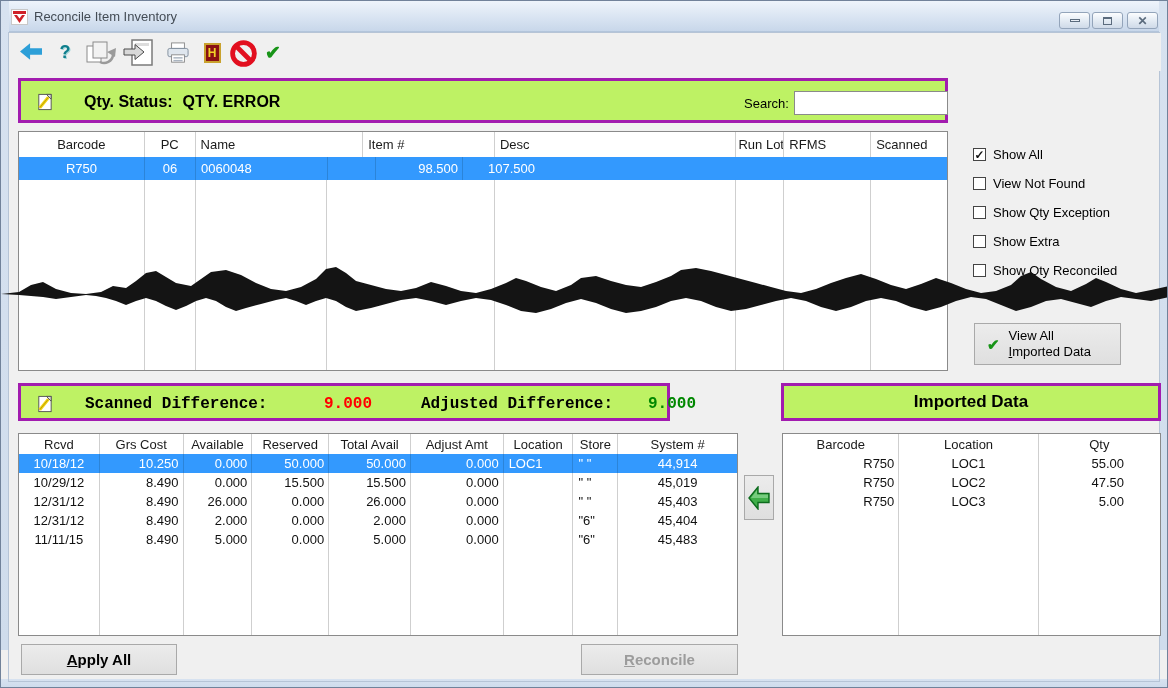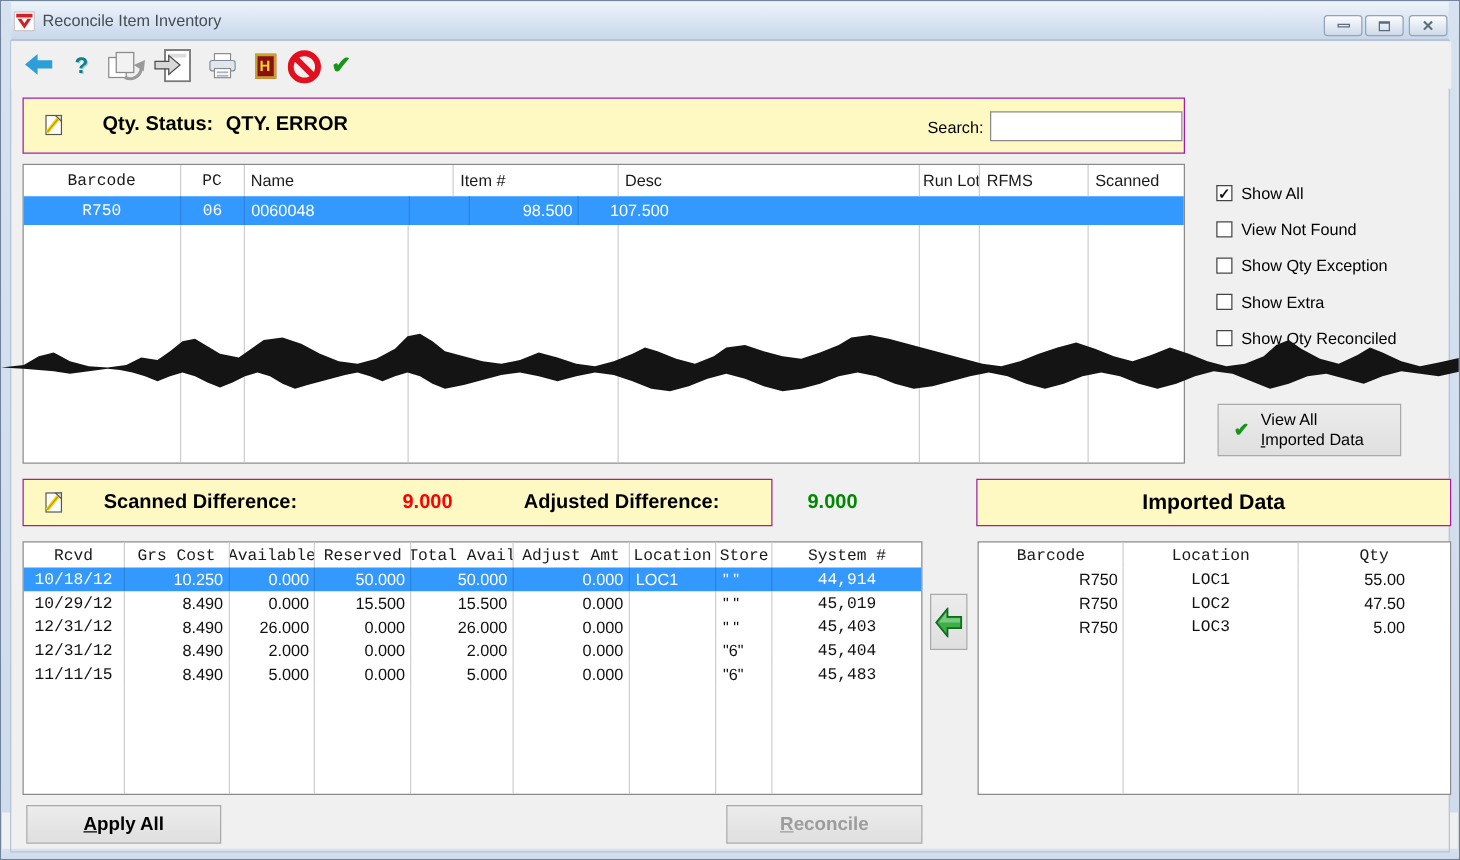--- a/index.html
+++ b/index.html
@@ -32,38 +32,38 @@
 
   
   .toolbar { position:absolute; left:8px; top:32px; width:1152px; height:38px; background:#f0f0f0; }
   .tbtn { position:absolute; display:flex; align-items:center; justify-content:center; }
   .help-glyph { font-size:18px; font-weight:bold; color:#0e7e8c; text-shadow:1px 1px 0 #9fd3d8; }
   .h-book { width:17px; height:20px; background:#8a1012; border:2px solid #c9a22e;
     color:#f2d327; font-size:12px; font-weight:bold; display:flex; align-items:center; justify-content:center; }
   .check-glyph { font-size:19px; font-weight:bold; color:#189418; line-height:1; }
 
   
-  .band { position:absolute; background:#fef9c3; border:1px solid #a21caf; }
+  .band { position:absolute; background:#bef264; border:3px solid #a21caf; }
   .status-band { left:17px; top:77px; width:930px; height:45px; }
   .status-text { position:absolute; left:63px; top:12px; font-size:16px; font-weight:bold; color:#000; }
   .status-text .val { margin-left:10px; }
   .note-svg { position:absolute; left:14px; top:11px; }
   .search-label { position:absolute; left:723px; top:15px; font-size:13px; color:#000; }
   .search-input { position:absolute; left:773px; top:10px; width:154px; height:24px;
     border:1px solid #8a8a8a; background:#fff; font-size:13px; padding:0 4px; outline:none; }
 
   
   .grid { position:absolute; background:#fff; border:1px solid #8a8a8a; }
   .grow { display:flex; }
   .gcell { border-right:1px solid #cfcfcf; overflow:hidden; white-space:nowrap;
     font-size:13px; color:#111; display:flex; align-items:center; }
   .gcell:last-child { border-right:none; }
   .ghead .gcell { color:#1a1a1a; }
   .al { justify-content:flex-start; padding:0 5px; }
-  .ac { justify-content:center; padding:0 2px;font-family:Liberation Mono, monospace; }
+  .ac { justify-content:center; padding:0 2px; }
   .ar { justify-content:flex-end; padding:0 4px; }
   .sel { background:#3399fe; }
   .sel .gcell { color:#fff; border-right-color:#2b84d9; }
   .colfill { display:flex; position:absolute; left:0; right:0; bottom:0; }
   .colfill div { border-right:1px solid #cfcfcf; height:100%; }
   .colfill div:last-child { border-right:none; }
 
   
   .item-table { left:17px; top:130px; width:930px; height:240px; }
   .item-table .ghead { height:25px; }
@@ -77,21 +77,21 @@
   .cb { width:13px; height:13px; border:1px solid #444; background:#fff; display:inline-flex;
     align-items:center; justify-content:center; font-size:12px; font-weight:bold; line-height:1; color:#101010; }
 
   .btn { background:linear-gradient(#ececec,#dfdfdf); border:1px solid #a9a9a9;
     display:flex; align-items:center; justify-content:center; font-size:13px; color:#000; cursor:default; }
   .view-btn { position:absolute; left:973px; top:322px; width:147px; height:42px; gap:9px;
     justify-content:flex-start; padding-left:12px; text-align:left; line-height:1.25; }
   .mn { text-decoration:underline; }
 
   
-  .diff-band { left:17px; top:382px; width:600px; height:38px; }
+  .diff-band { left:17px; top:382px; width:652px; height:38px;font-family:Liberation Mono, monospace; }
   .diff-band .lbl, .diff-band .num { position:absolute; top:9px; font-size:16px; font-weight:bold; }
   .lbl-scan { left:64px; } .val-scan { left:303px; color:#ff0000; }
   .lbl-adj  { left:400px; } .val-adj { left:627px; color:#008800; }
   .diff-band .note-svg { top:8px; }
 
   .imported-band { left:780px; top:382px; width:380px; height:38px;
     display:flex; align-items:center; justify-content:center; }
   .imported-band span { font-size:17px; font-weight:bold; }
 
   

